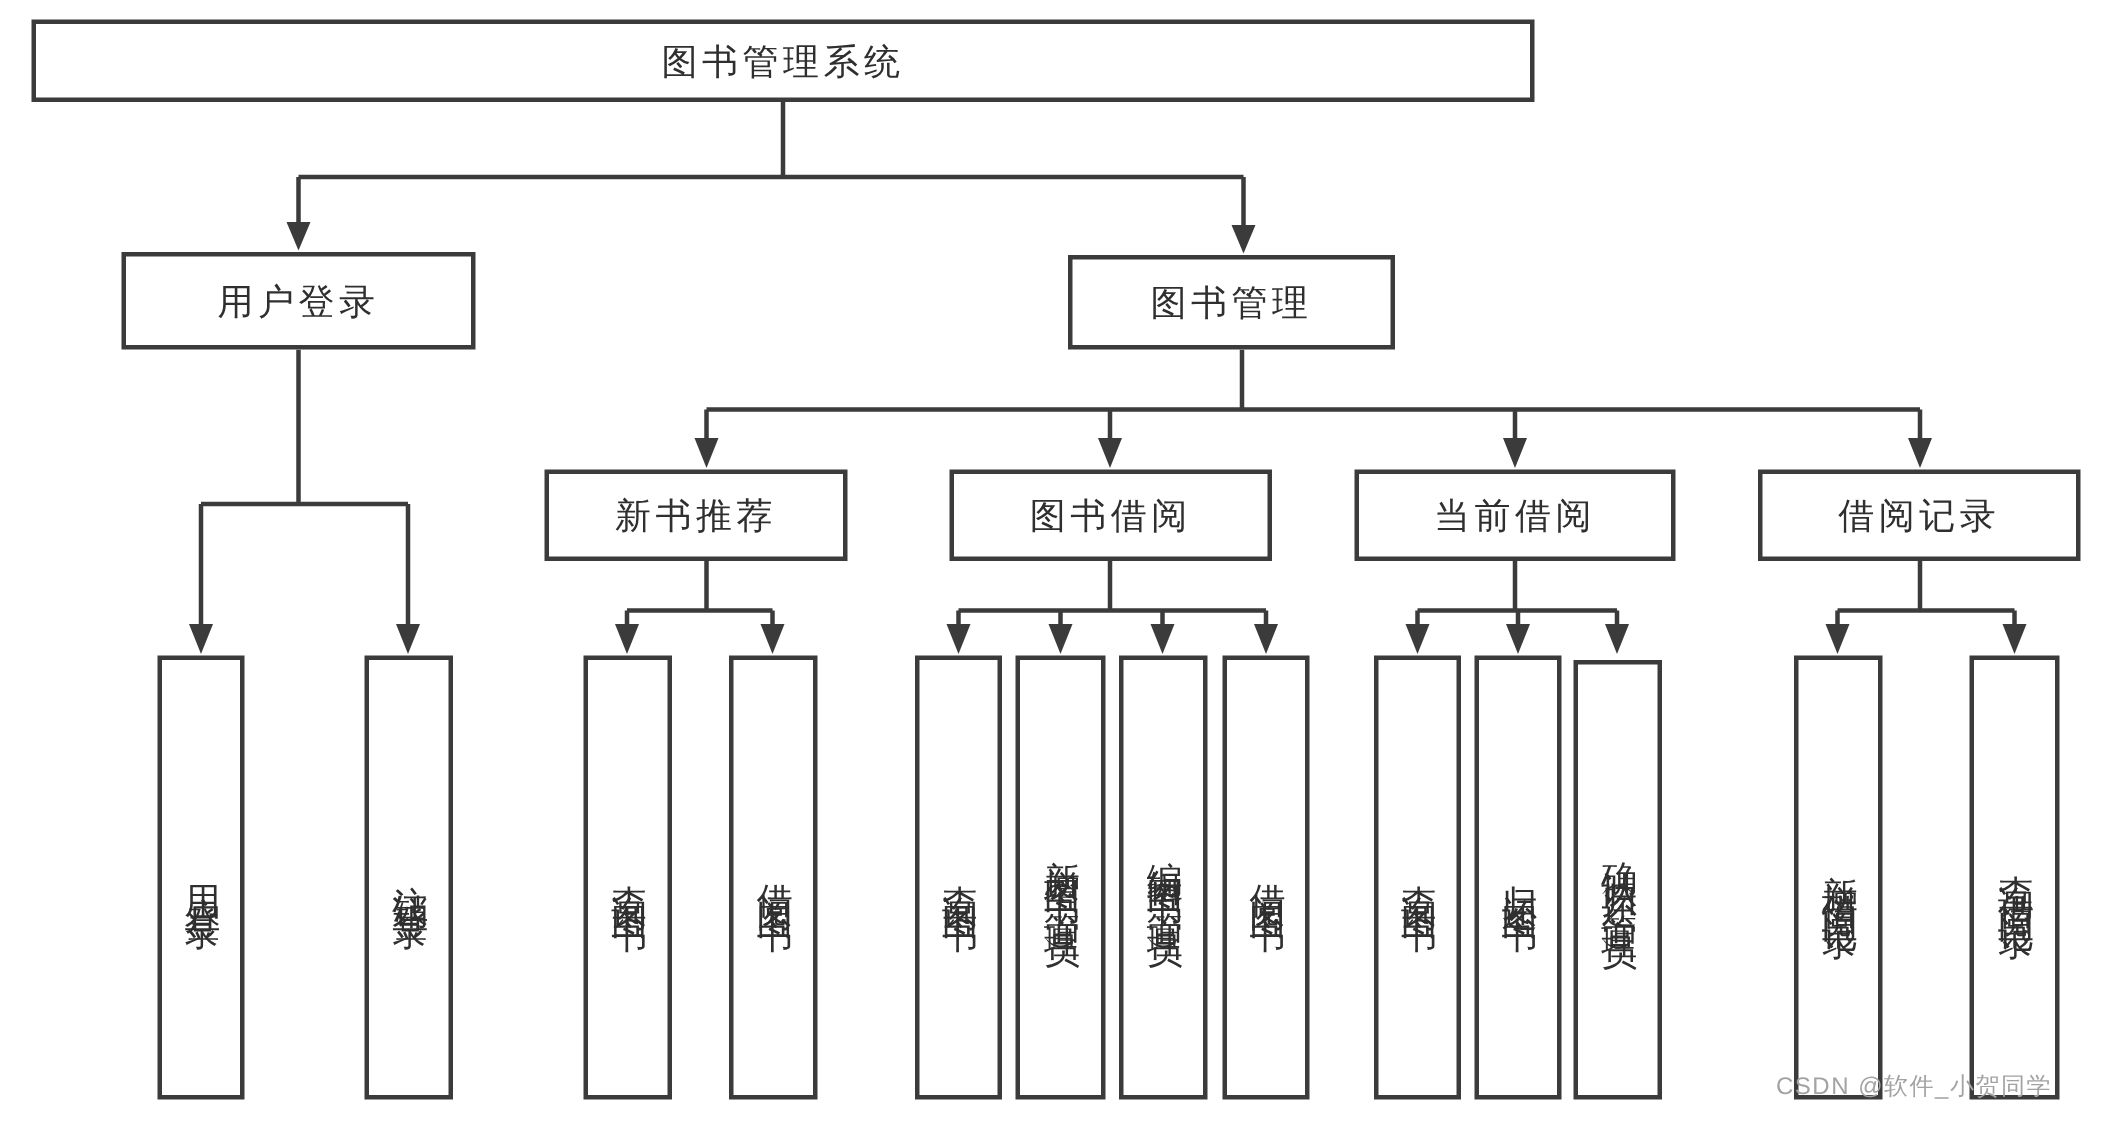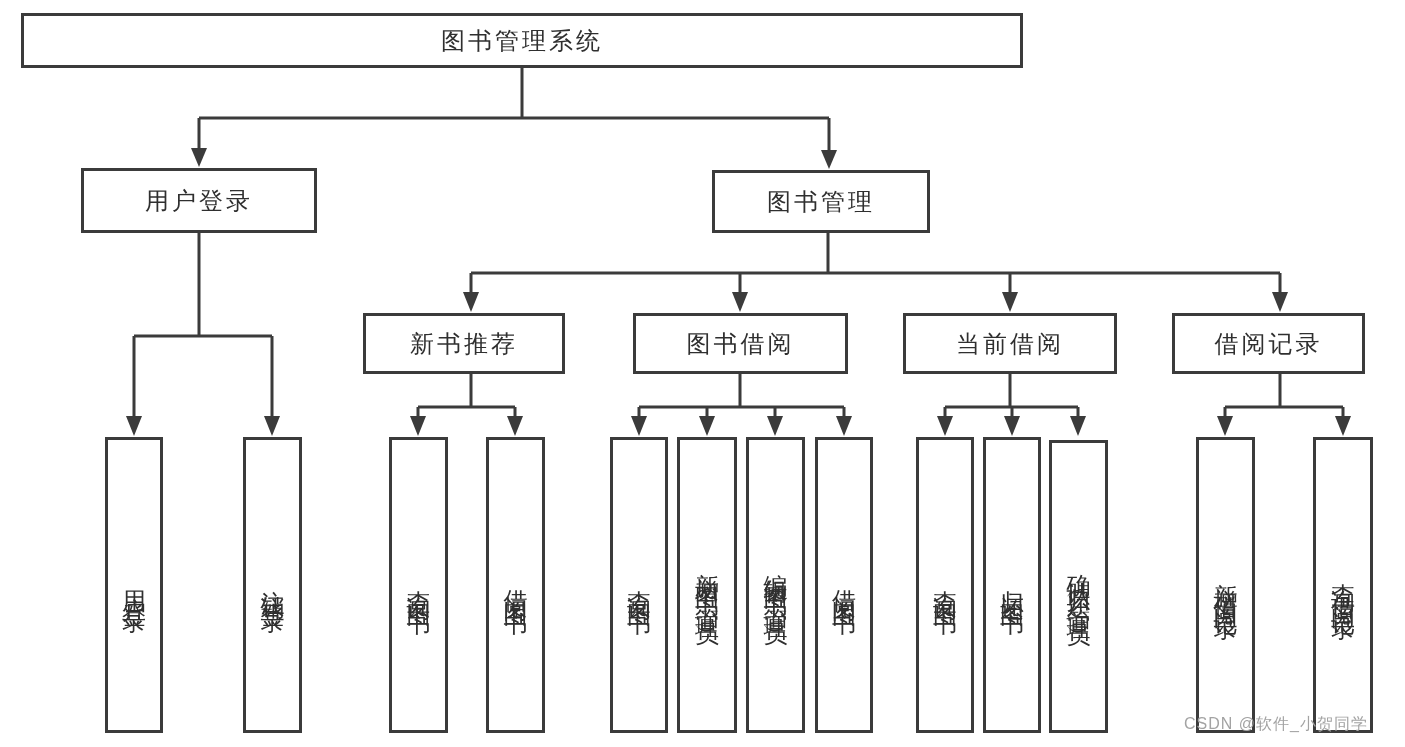--- a/index.html
+++ b/index.html
@@ -108,21 +108,21 @@
 
   <div class="box" style="left:363px; top:313px; width:202px; height:61px;">
     <span class="hlabel">新书推荐</span>
   </div>
   <div class="box" style="left:903px; top:313px; width:214px; height:61px;">
     <span class="hlabel">当前借阅</span>
   </div>
   <div class="box" style="left:633px; top:313px; width:215px; height:61px;">
     <span class="hlabel">图书借阅</span>
   </div>
-  <div class="box" style="left:1172px; top:313px; width:193px; height:61px;">
+  <div class="box" style="left:1172px; top:313px; width:215px; height:61px;">
     <span class="hlabel">借阅记录</span>
   </div>
 
   <div class="box" style="left:105px; top:437px; width:58px; height:296px;">
     <span class="vlabel">用户登录</span>
   </div>
   <div class="box" style="left:243px; top:437px; width:59px; height:296px;">
     <span class="vlabel">注销登录</span>
   </div>
 

